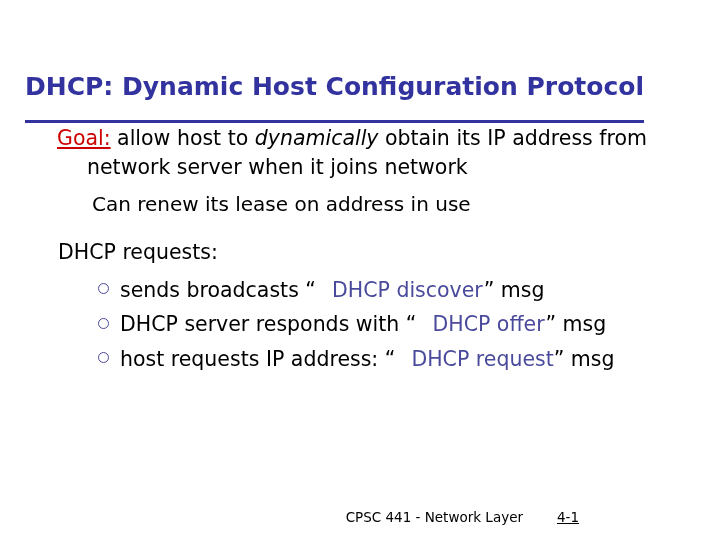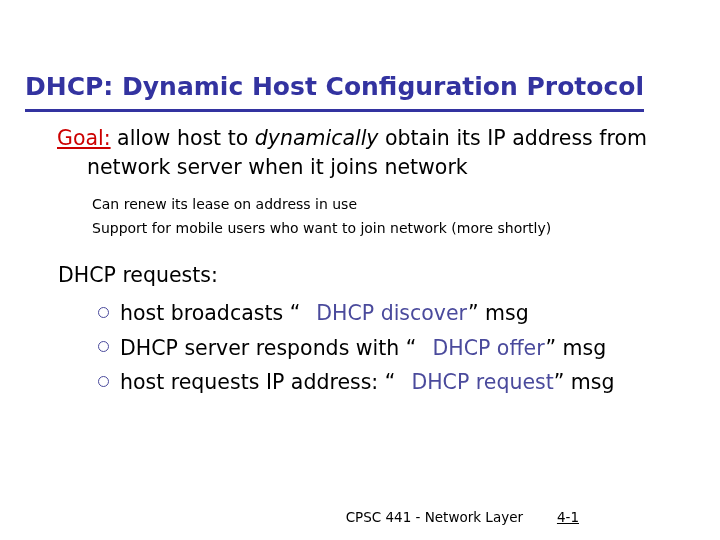--- a/index.html
+++ b/index.html
@@ -29,21 +29,21 @@
     top: 55px;
     width: 670px;
     font-family: "DejaVu Sans", sans-serif;
     font-size: 25px;
     line-height: 30px;
     color: #3333a0;
     white-space: nowrap;
   }
   .slide-title .tx {
     border-bottom: 3px solid #3333a0;
-    padding-bottom: 8px;
+    padding-bottom: 19px;
   }
 
   
   .body-area {
     position: absolute;
     left: 12px;
     top: 124px;
     width: 720px;
   }
 
@@ -61,21 +61,21 @@
 
   .goal-label {
     color: #cc0000;
     text-decoration: underline;
     text-decoration-thickness: 2px;
     text-underline-offset: 2px;
   }
   .ital { font-style: italic; }
 
   .lvl2 {
-    font-size: 14px;
+    font-size: 20px;
     line-height: 23.5px;
     margin-left: 80px;
     margin-right: 40px;
     padding-left: 22px;
     text-indent: -22px;
   }
 
   .spacer-sm { height: 11px; }
   .spacer-md { height: 21px; }
 
@@ -151,29 +151,28 @@
 
   <h1 class="slide-title"><span class="tx">DHCP: Dynamic Host Configuration Protocol</span></h1>
 
   <div class="body-area">
 
     <div class="lvl1 hang"><span class="goal-label">Goal:</span><span> allow host to </span><span class="ital">dynamically</span><span> obtain its IP address from network server when it joins network</span></div>
 
     <div class="spacer-sm"></div>
 
     <div class="lvl2">Can renew its lease on address in use</div>
-    <div class="lvl2">Support for mobile users who want to join network (more shortly)</div>
 
     <div class="spacer-md"></div>
 
     <div class="overview-head">DHCP requests:</div>
 
     <ul class="bullets">
       <li class="bullet-row">
-        <span class="bullet-mark"><span class="ring"></span></span><span>host broadcasts “</span><span class="msg-name">DHCP discover</span><span>” msg</span>
+        <span class="bullet-mark"><span class="ring"></span></span><span>sends broadcasts “</span><span class="msg-name">DHCP discover</span><span>” msg</span>
       </li>
       <li class="bullet-row">
         <span class="bullet-mark"><span class="ring"></span></span><span>DHCP server responds with “</span><span class="msg-name">DHCP offer</span><span>” msg</span>
       </li>
       <li class="bullet-row">
         <span class="bullet-mark"><span class="ring"></span></span><span>host requests IP address: “</span><span class="msg-name">DHCP request</span><span>” msg</span>
       </li>
     </ul>
 
   </div>

